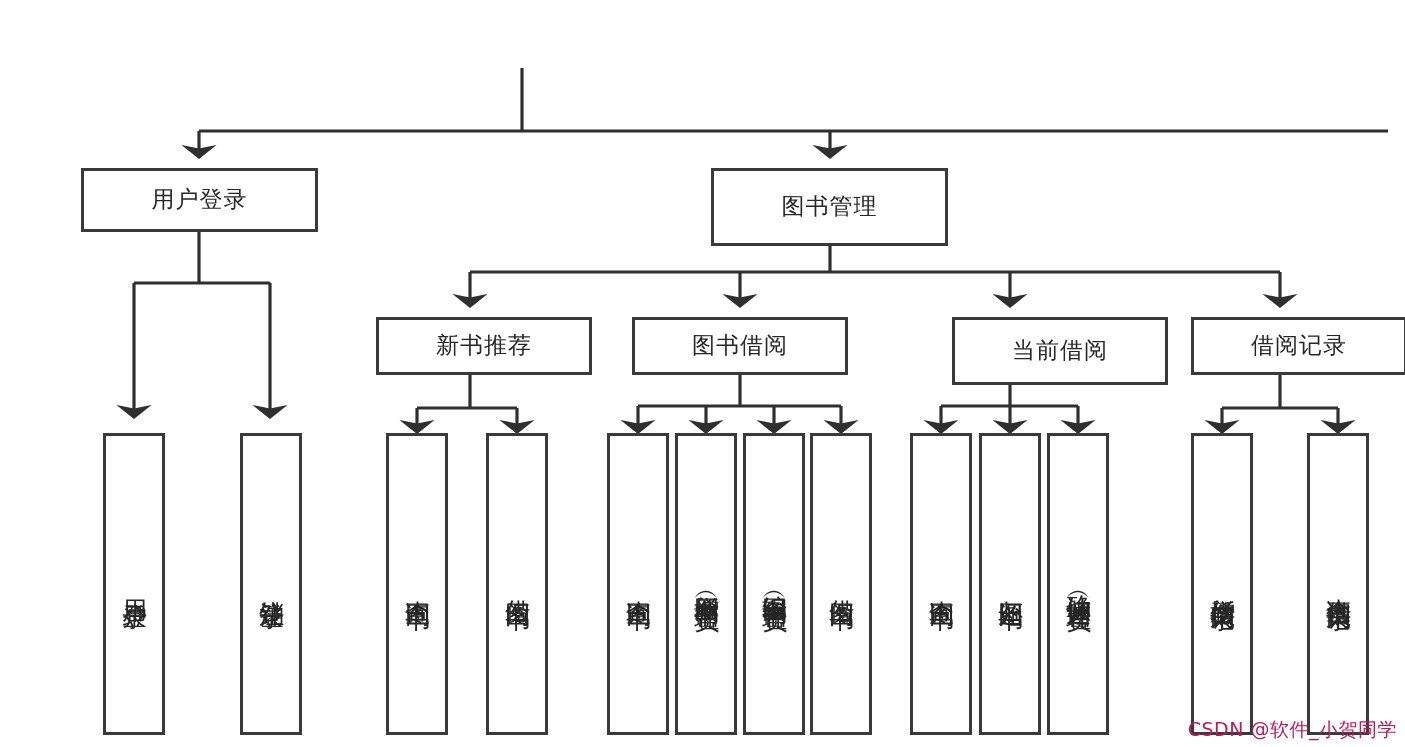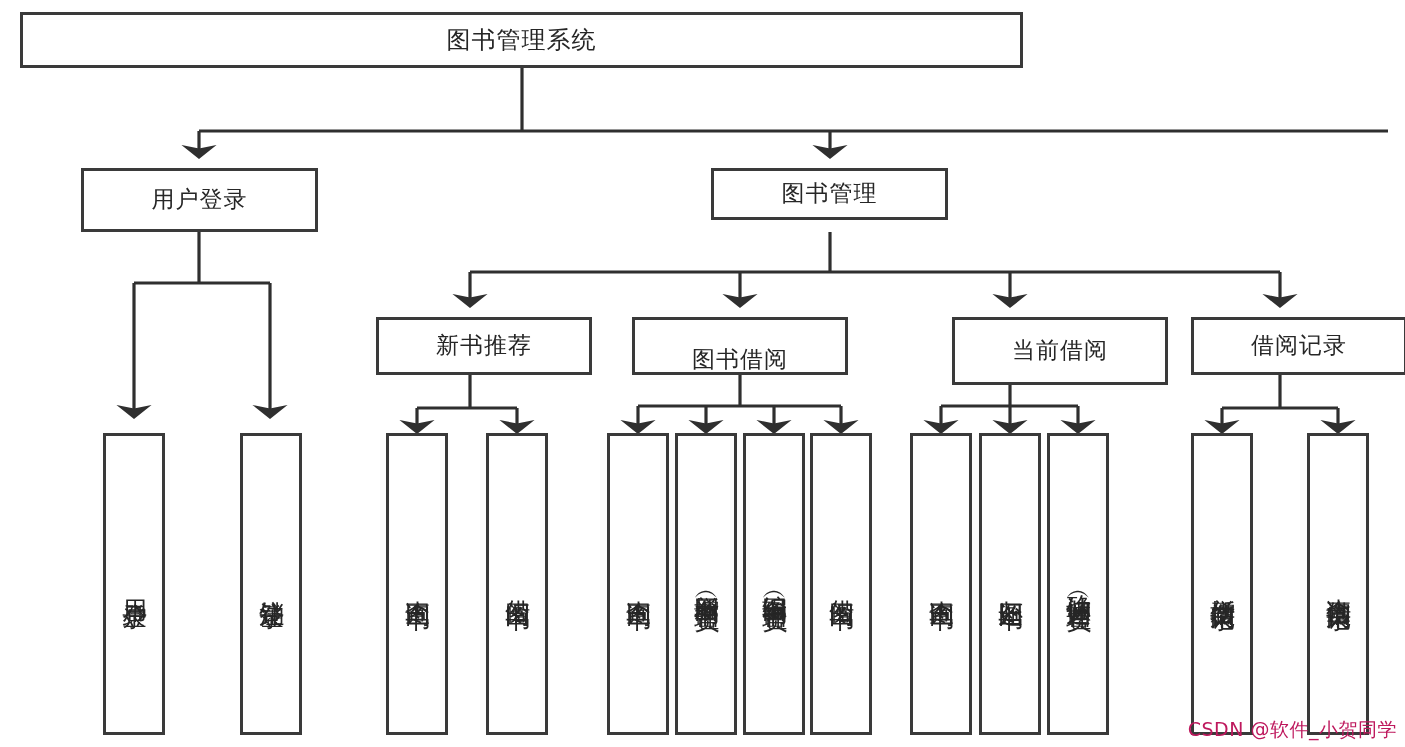--- a/index.html
+++ b/index.html
@@ -121,37 +121,34 @@
       <path d="M1010,406 L1010,427" marker-end="url(#arrow)"></path>
       <path d="M1078,406 L1078,427" marker-end="url(#arrow)"></path>
 
       <path d="M1280,375 L1280,408"></path>
       <path d="M1222,408 L1338,408"></path>
       <path d="M1222,408 L1222,427" marker-end="url(#arrow)"></path>
       <path d="M1338,408 L1338,427" marker-end="url(#arrow)"></path>
     </g>
   </svg>
 
-  <div class="node h root" style="left:20px; top:12px; width:1003px; height:56px;">
-    <span>图书管理系统</span>
-  </div>
 
   <div class="node h" style="left:81px; top:168px; width:237px; height:64px;">
     <span>用户登录</span>
   </div>
 
-  <div class="node h" style="left:711px; top:168px; width:237px; height:52px;">
+  <div class="node h" style="left:711px; top:168px; width:237px; height:78px;">
     <span>图书管理</span>
   </div>
 
   <div class="node h" style="left:376px; top:317px; width:216px; height:58px;">
     <span>新书推荐</span>
   </div>
 
-  <div class="node h" style="left:632px; top:317px; width:216px; height:58px;align-items:flex-end;">
+  <div class="node h" style="left:632px; top:317px; width:216px; height:58px;">
     <span>图书借阅</span>
   </div>
 
   <div class="node h" style="left:952px; top:317px; width:216px; height:68px;">
     <span>当前借阅</span>
   </div>
 
   <div class="node h" style="left:1172px; top:317px; width:216px; height:58px;margin-left:19px;">
     <span>借阅记录</span>
   </div>

